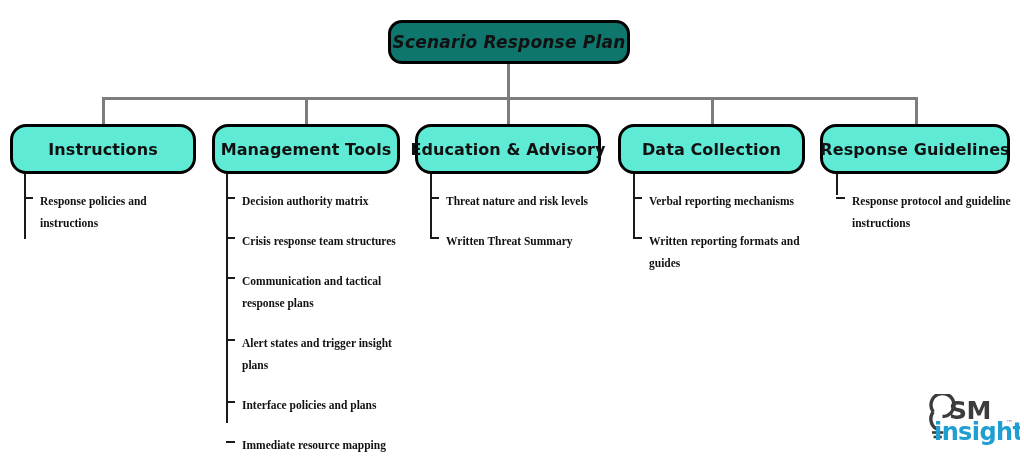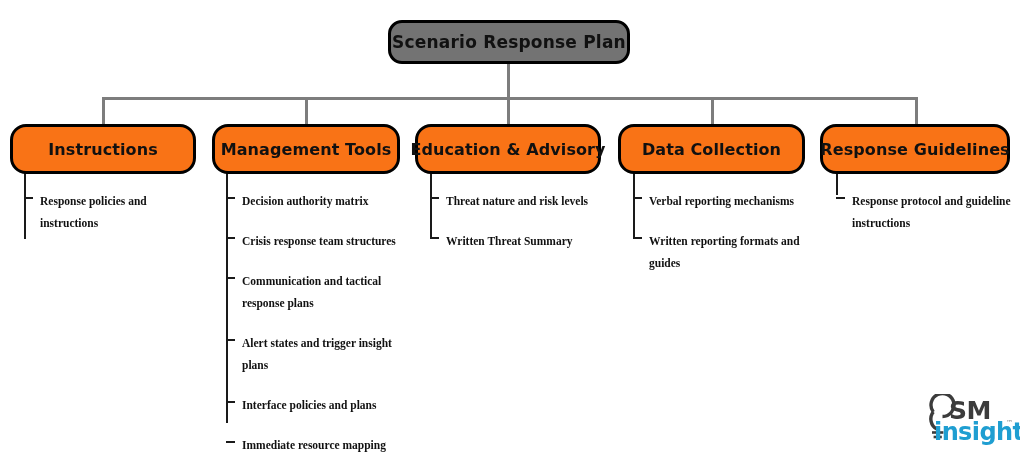--- a/index.html
+++ b/index.html
@@ -21,26 +21,27 @@
 
   
   .root-box {
     position: absolute;
     left: 388px;
     top: 20px;
     width: 242px;
     height: 44px;
     border: 3px solid #000000;
     border-radius: 14px;
-    background: #737373;
+    background: #0f766e;
     box-sizing: border-box;
     display: flex;
     align-items: center;
     justify-content: center;
     z-index: 5;
+    font-style: italic;
   }
   .root-label {
     font-family: "DejaVu Sans", sans-serif;
     font-weight: bold;
     font-size: 17px;
     letter-spacing: 0.2px;
     color: #111111;
     white-space: nowrap;
   }
 
@@ -66,21 +67,21 @@
     width: 816px;
   }
 
   
   .cat-box {
     position: absolute;
     top: 124px;
     height: 50px;
     border: 3px solid #000000;
     border-radius: 16px;
-    background: #f97316;
+    background: #5eead4;
     box-sizing: border-box;
     display: flex;
     align-items: center;
     justify-content: center;
     z-index: 4;
   }
   .cat-label {
     font-family: "DejaVu Sans", sans-serif;
     font-weight: bold;
     font-size: 16px;

